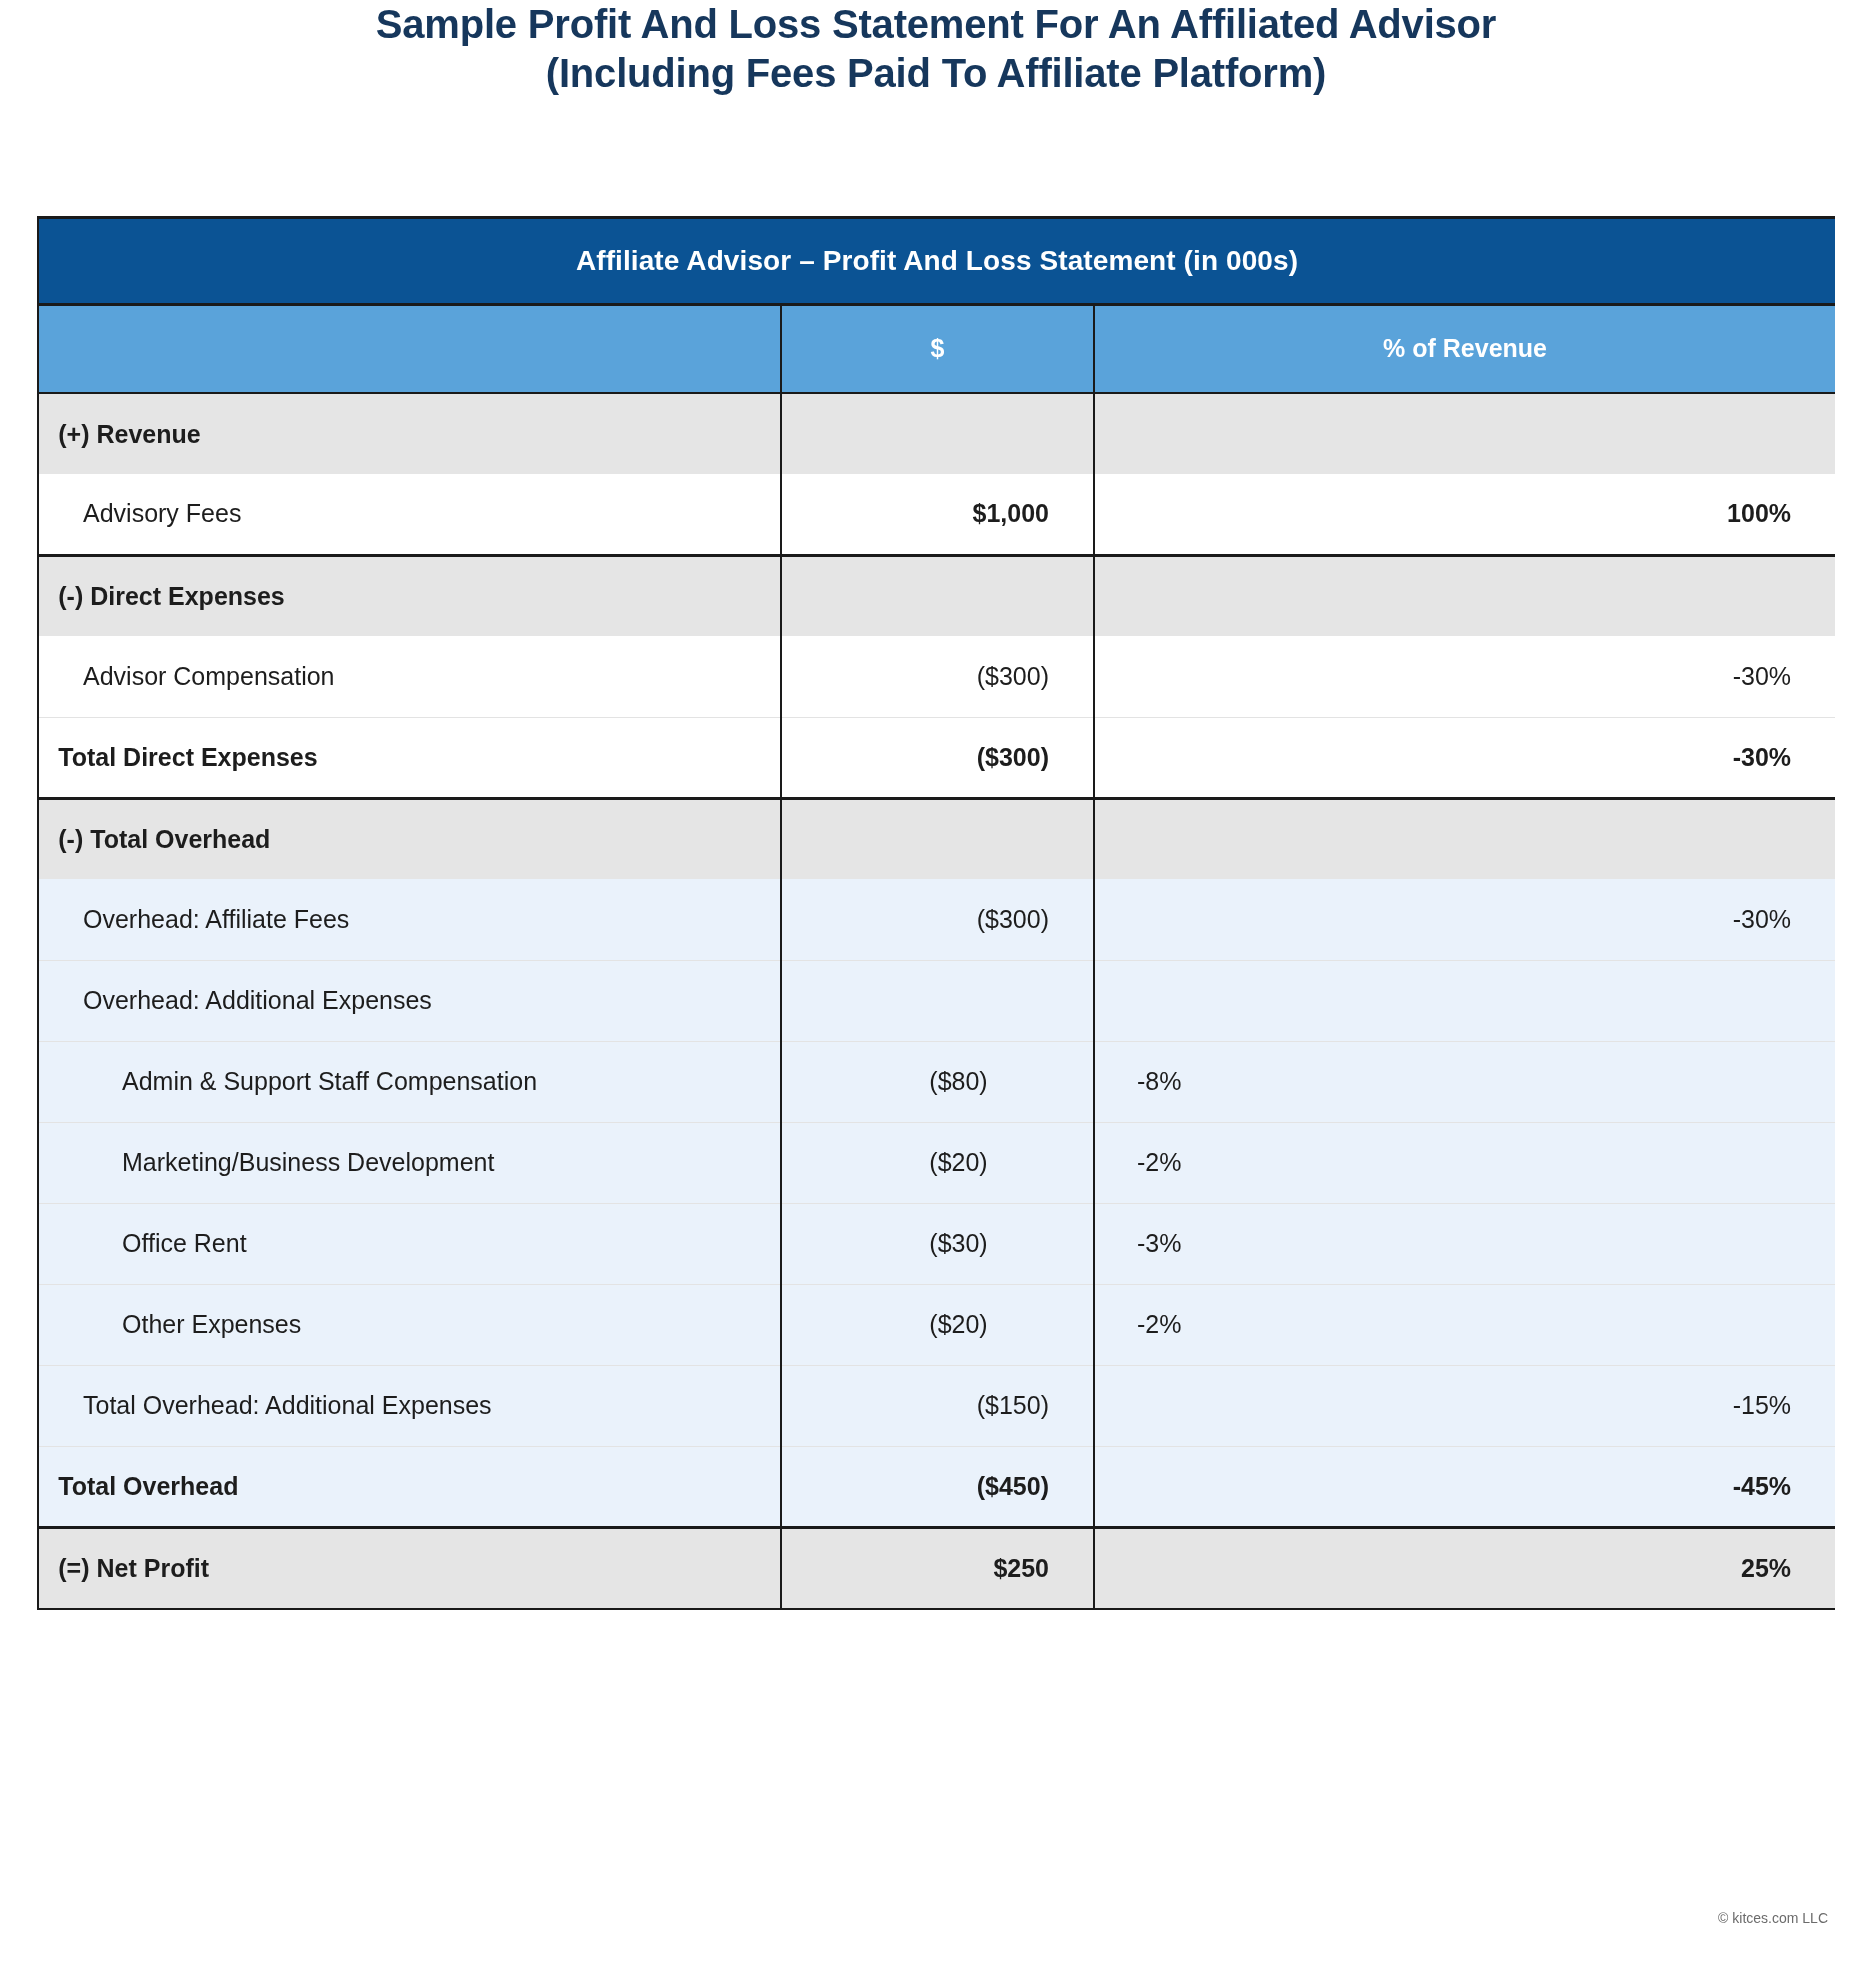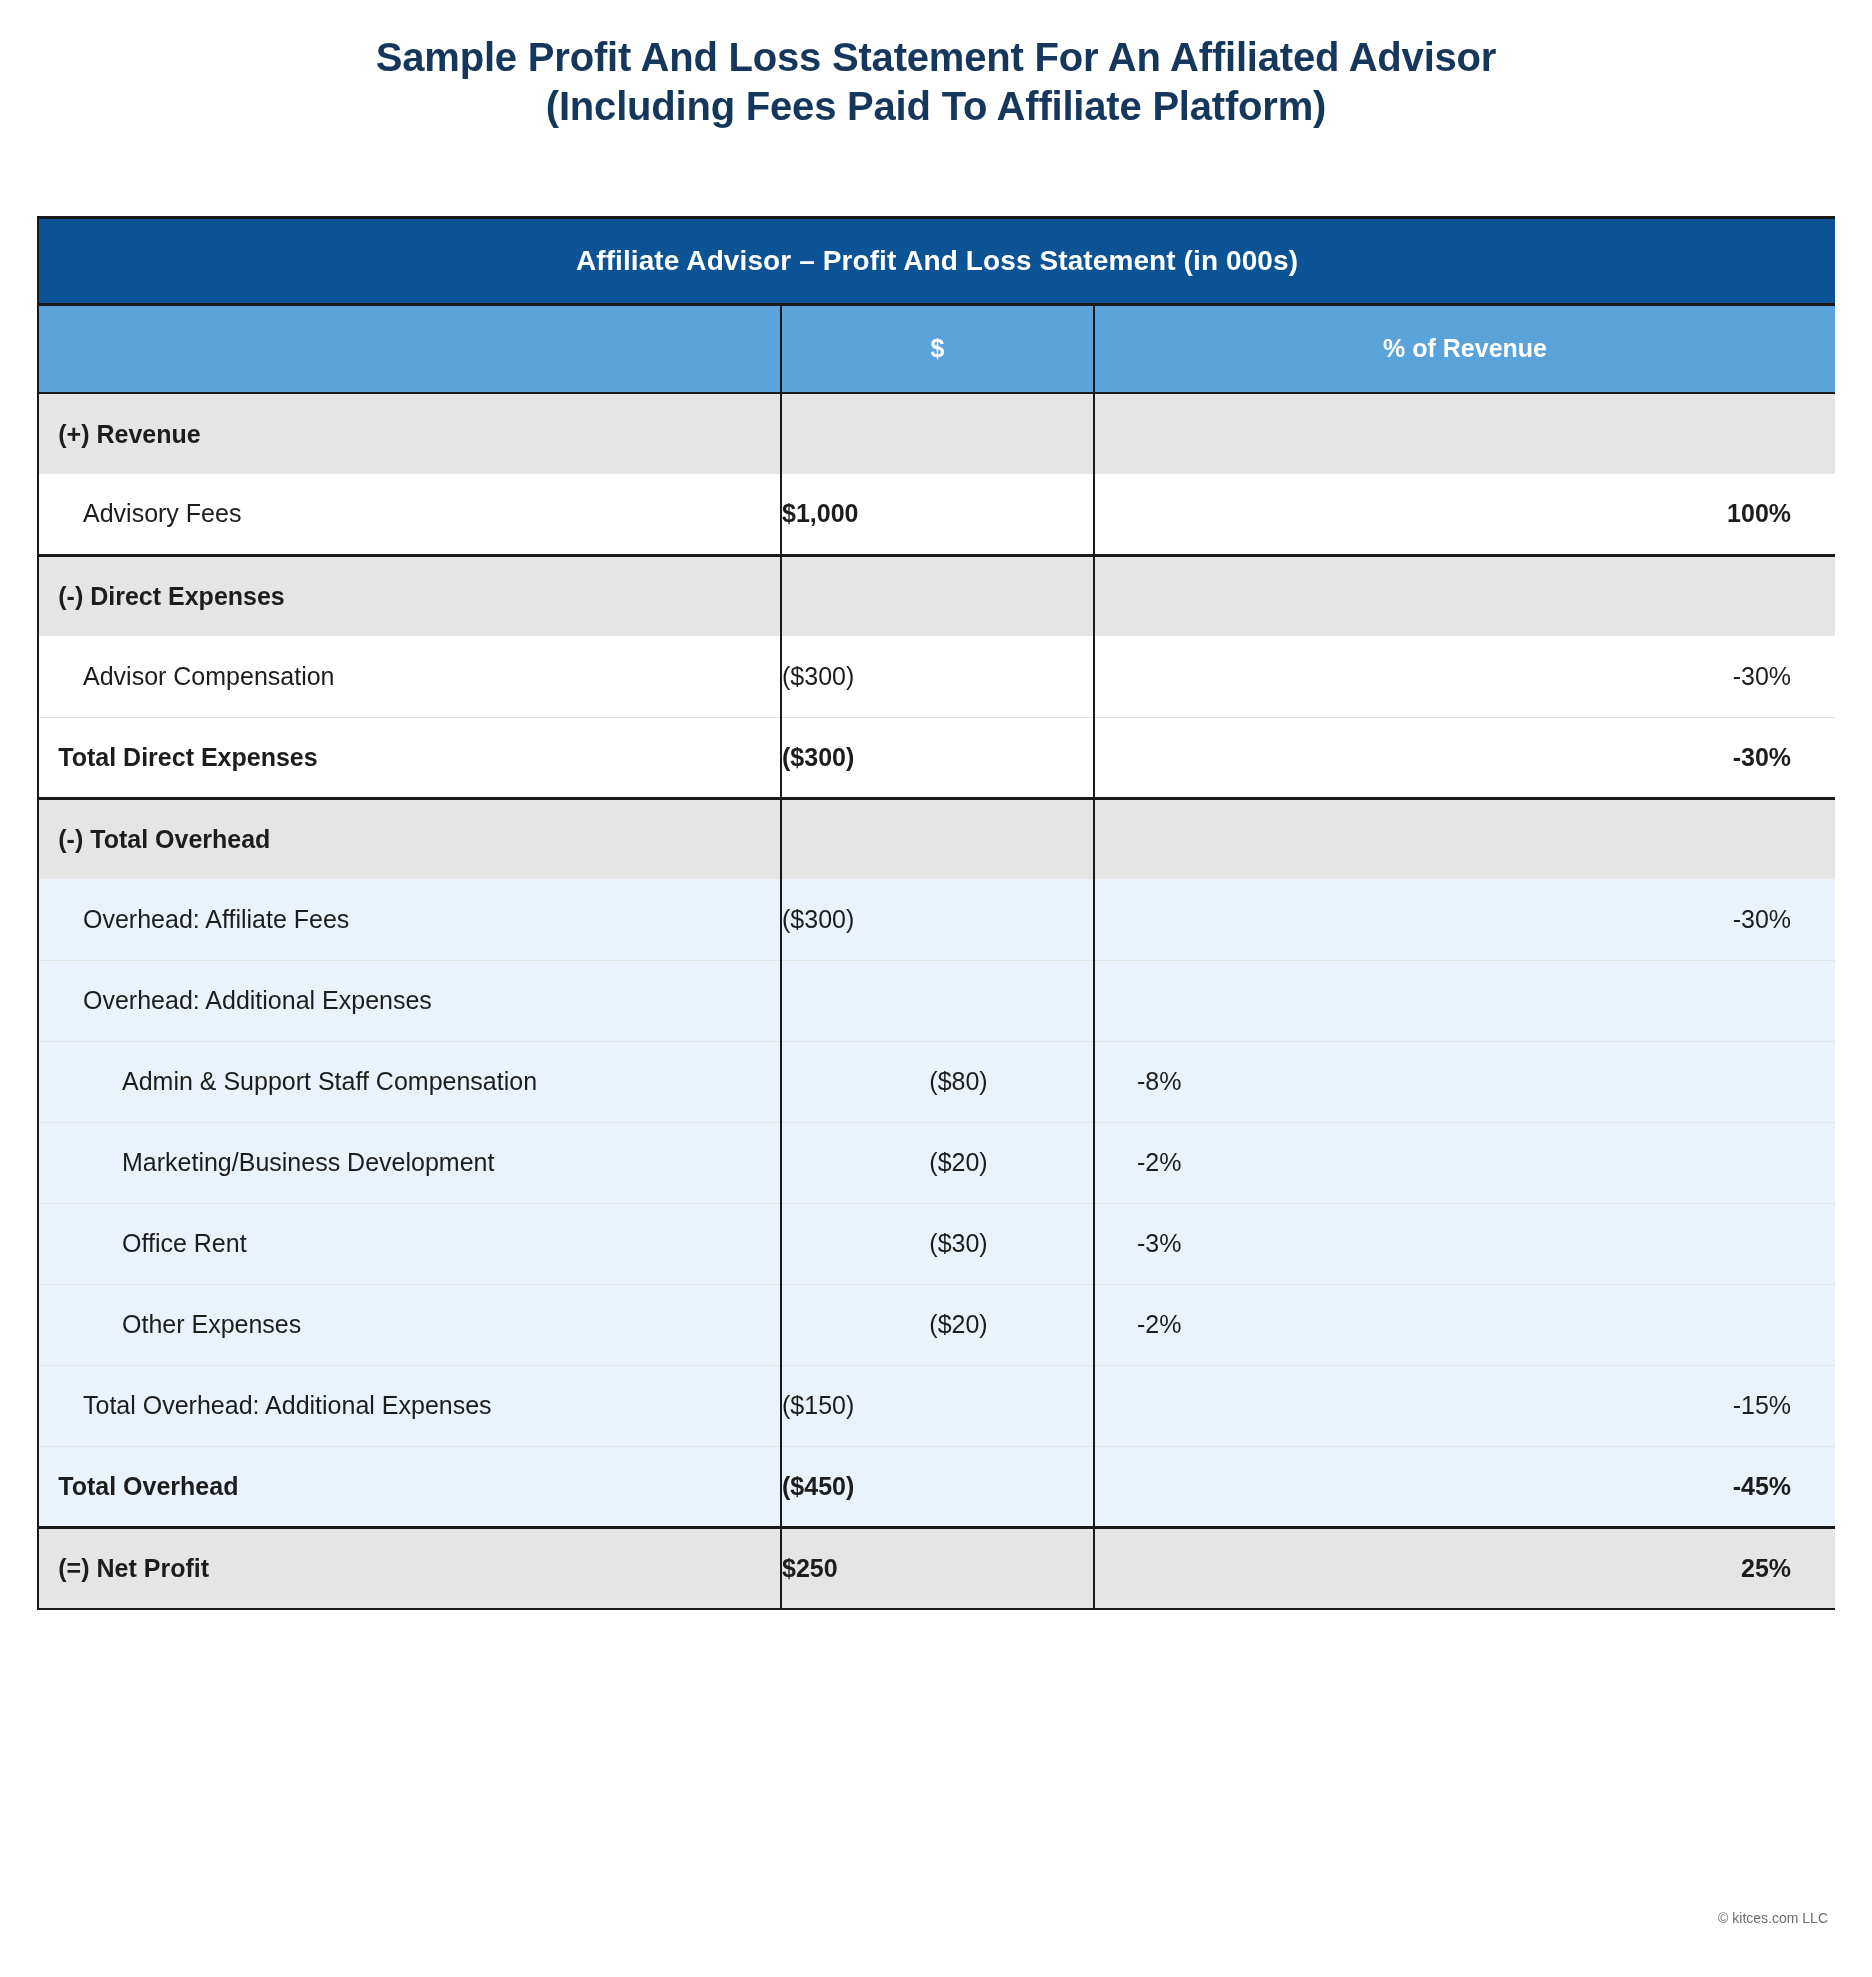--- a/index.html
+++ b/index.html
@@ -12,21 +12,20 @@
   .page {
     position: relative;
     width: 1872px;
     height: 1977px;
     background: #ffffff;
     overflow: hidden;
   }
 
   
   .title-block {
-    padding-top: 33px;
     text-align: center;
   }
   .title-line {
     color: #16375c;
     font-size: 40px;
     font-weight: bold;
     line-height: 49px;
     letter-spacing: -0.2px;
   }
 
@@ -78,20 +77,21 @@
   tr.row td {
     height: 81px;
     font-size: 25px;
     color: #1d1d1d;
   }
   tr.row td.cell-label {
     text-align: left;
   }
   tr.row td.cell-num {
     border-left: 2.9px solid #1a1a1a;
+    text-align: right;
     padding-right: 44px;
   }
   tr.row td.cell-pct {
     border-left: 2.9px solid #1a1a1a;
     text-align: right;
     padding-right: 44px;
   }
   
   tr.row.subitem td.cell-num {
     text-align: center;

